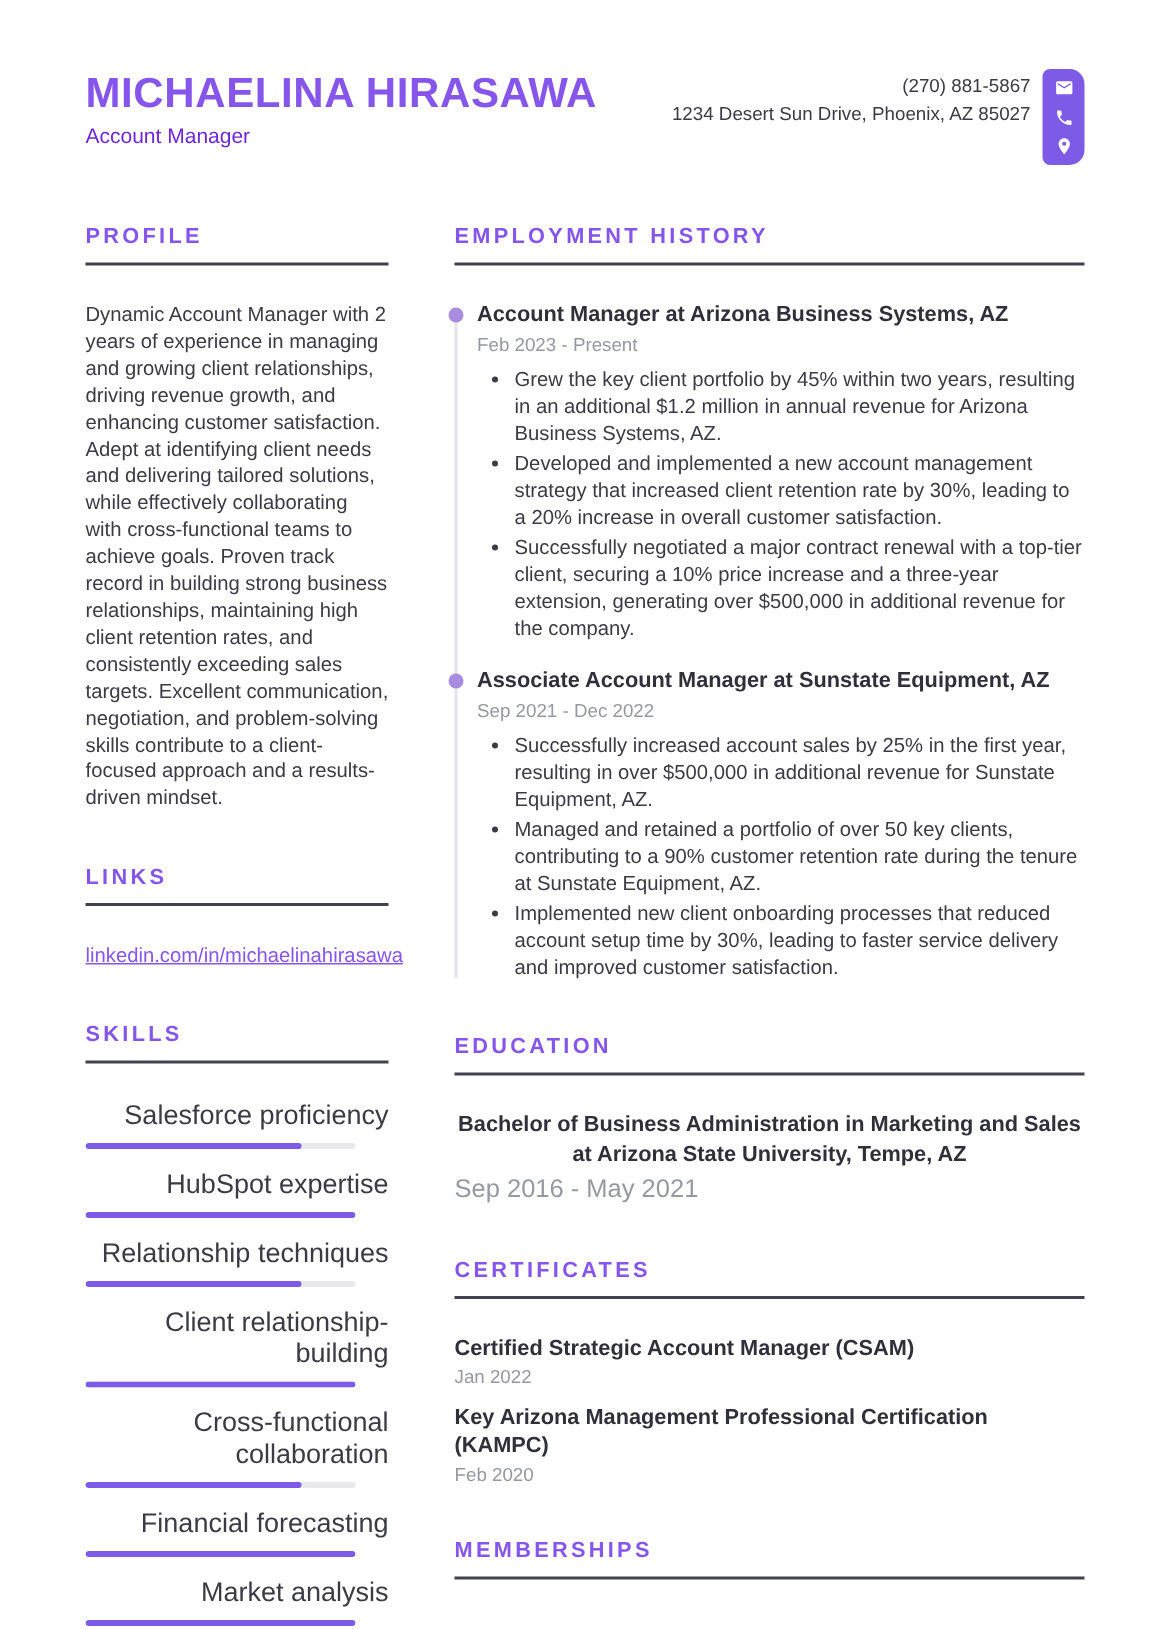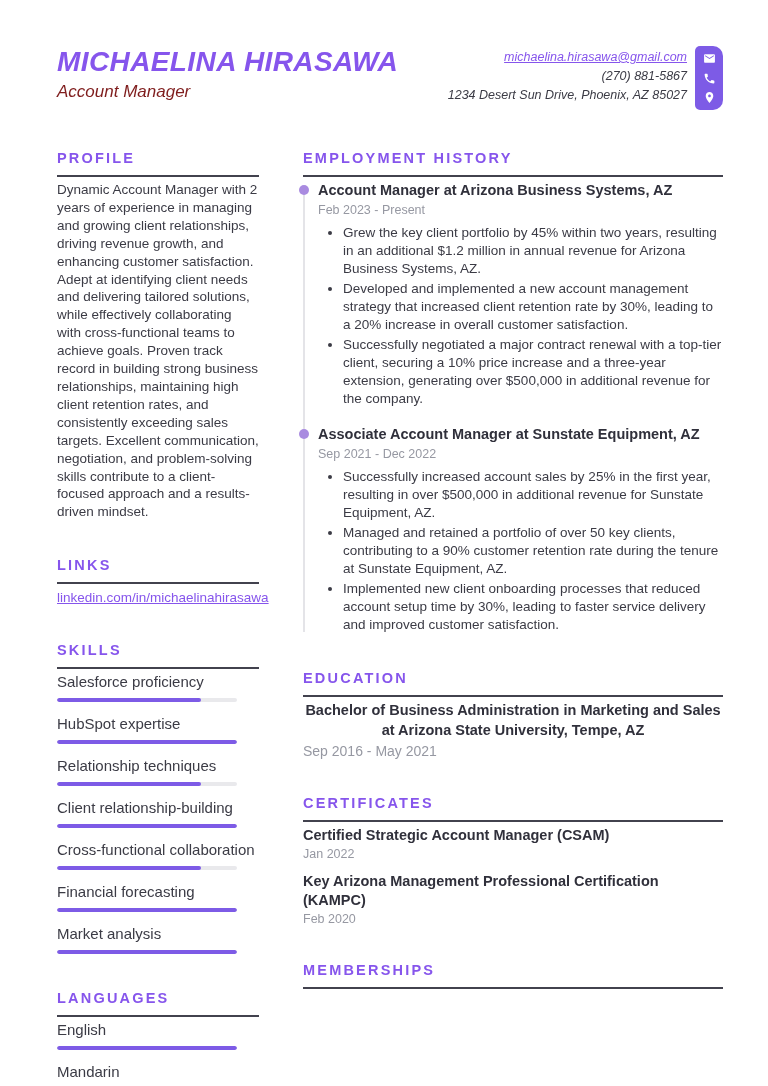--- a/index.html
+++ b/index.html
@@ -16,88 +16,87 @@
   *{margin:0;padding:0;box-sizing:border-box;}
   html,body{background:#fff;}
   body{
     width:768px;height:1086px;overflow:hidden;
     font-family:"Liberation Sans","DejaVu Sans",sans-serif;
     color:var(--text);
   }
   .page{width:768px;height:1086px;padding:46px 45px 0 57px;position:relative;}
 
   
-  .header{display:flex;justify-content:space-between;align-items:flex-start;font-style:italic;}
+  .header{display:flex;justify-content:space-between;align-items:flex-start;}
   .name{font-size:28px;font-weight:700;color:var(--accent);letter-spacing:.4px;line-height:1.15;}
-  .job-title{font-size:17px;color:#7f1d1d;margin-top:4px;}
+  .job-title{font-size:14px;color:#6d28d9;margin-top:4px;}
   .header-right{display:flex;align-items:flex-start;}
   .contact{ text-align:right;font-size:12.5px;line-height:19px;color:var(--text);padding-top:2px;}
   .contact a{color:var(--accent);text-decoration:underline;}
   .icon-strip{
     width:28px;height:64px;margin-left:8px;background:var(--bar);
     border-radius:5px 10px 10px 5px;
     display:flex;flex-direction:column;align-items:center;justify-content:space-evenly;
   }
   .icon-strip svg{width:13px;height:13px;fill:#fff;display:block;}
 
   
   .columns{display:flex;margin-top:40px;}
   .left-col{width:202px;flex:0 0 202px;margin-right:44px;}
   .right-col{flex:1;min-width:0;}
 
   
   h2.section-heading{
     font-size:14.5px;font-weight:700;color:var(--accent);
-    letter-spacing:2.2px;padding-bottom:9px;margin-bottom:4px;
+    letter-spacing:2.2px;padding-bottom:9px;margin-bottom:24px;
     border-bottom:2px solid var(--rule);
   }
   section{margin-bottom:36px;}
 
   
   .profile-text{font-size:13.5px;line-height:17.9px;color:var(--text);}
   .link-item a{font-size:13.5px;color:var(--accent);text-decoration:underline;}
   .meter-item{margin-bottom:13px;}
-  .meter-label{font-size:15px;color:var(--text);}
+  .meter-label{font-size:18px;color:var(--text);text-align:right;}
   .meter-track{width:180px;height:4px;background:var(--track);border-radius:2px;margin-top:8px;overflow:hidden;}
   .meter-fill{height:100%;background:var(--bar);border-radius:2px;}
 
   
   .jobs{position:relative;padding-left:15px;}
   .jobs::before{content:"";position:absolute;left:0;top:6px;bottom:2px;width:2px;background:var(--tline);}
   .job{position:relative;margin-bottom:17px;}
   .job:last-child{margin-bottom:0;}
   .job-dot{position:absolute;left:-19px;top:4px;width:10px;height:10px;border-radius:50%;background:var(--dot);}
   .job-title-line{font-size:14.5px;font-weight:700;color:var(--title);line-height:19px;}
   .job-dates{font-size:12.5px;color:var(--muted);margin:3px 0 7px;}
   .job-bullets{margin-left:25px;}
   .job-bullets li{font-size:13.5px;line-height:18px;color:var(--text);margin-bottom:2px;}
 
   
   .edu-degree{font-size:14.5px;font-weight:700;color:var(--title);line-height:19.5px;text-align:center;}
-  .edu-dates{font-size:14px;color:var(--muted);margin:3px 0 6px;}
+  .edu-dates{font-size:17px;color:var(--muted);margin:3px 0 6px;}
   .edu-desc{font-size:13.5px;line-height:18px;color:var(--text);}
 
   
   .cert-item{margin-bottom:11px;}
   .cert-title{font-size:14.5px;font-weight:700;color:var(--title);line-height:19px;}
   .cert-date{font-size:12.5px;color:var(--muted);margin-top:2px;}
 </style>
 </head>
 <body>
 
 <div class="page">
 
   <div class="header">
     <div class="header-left">
       <div class="name">MICHAELINA HIRASAWA</div>
       <div class="job-title">Account Manager</div>
     </div>
     <div class="header-right">
       <div class="contact">
-        <div><a href="#">michaelina.hirasawa@gmail.com</a></div>
         <div>(270) 881-5867</div>
         <div>1234 Desert Sun Drive, Phoenix, AZ 85027</div>
       </div>
       <div class="icon-strip">
         <span>
             <svg viewBox="0 0 24 24">
               <path d="M20 4H4c-1.1 0-2 .9-2 2v12c0 1.1.9 2 2 2h16c1.1 0 2-.9 2-2V6c0-1.1-.9-2-2-2zm0 4-8 5-8-5V6l8 5 8-5v2z"></path>
             </svg>
           </span>
         <span>

